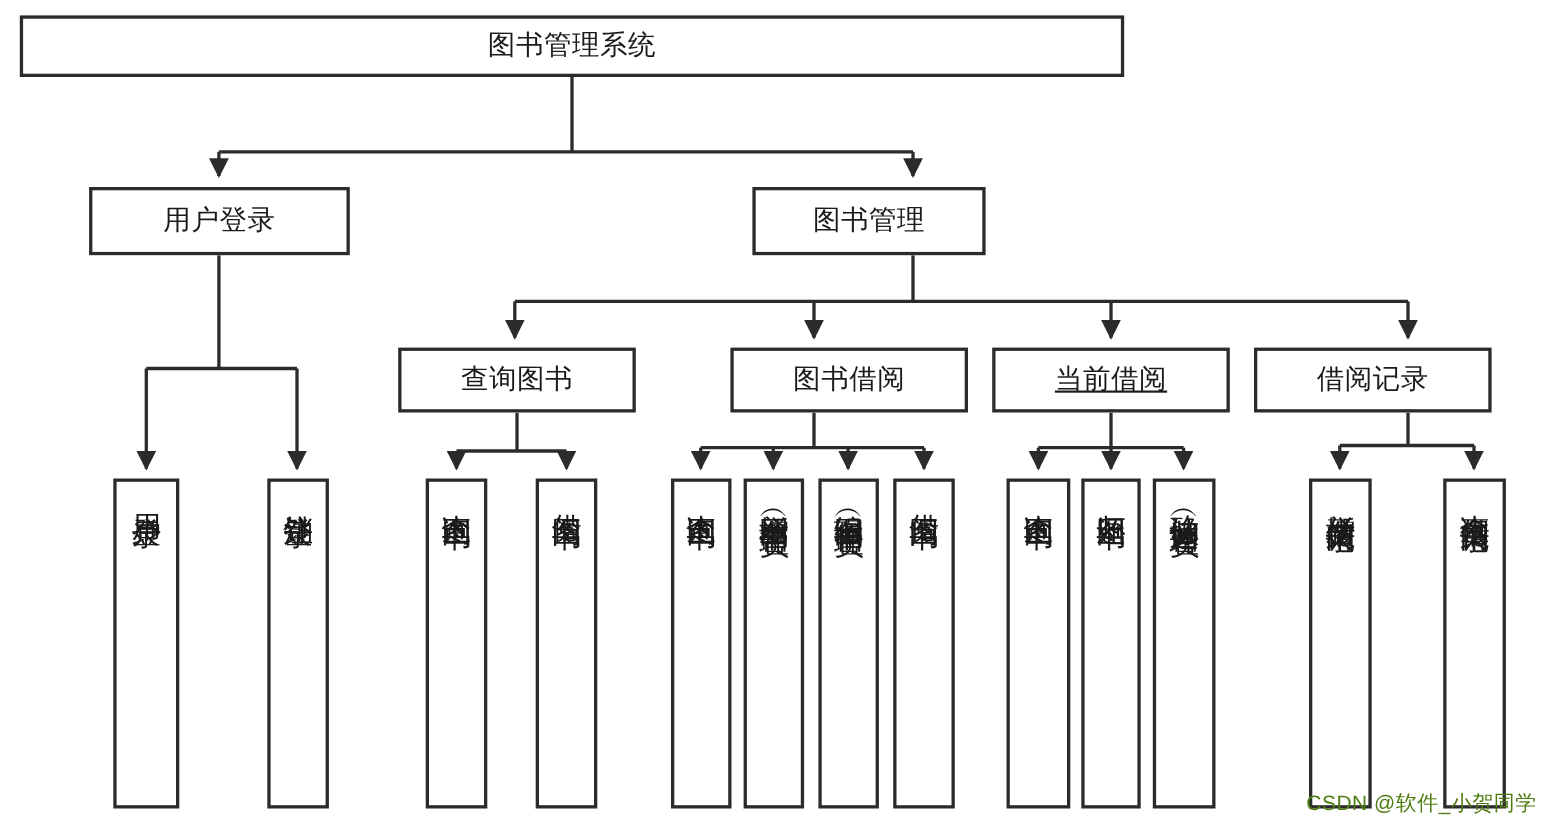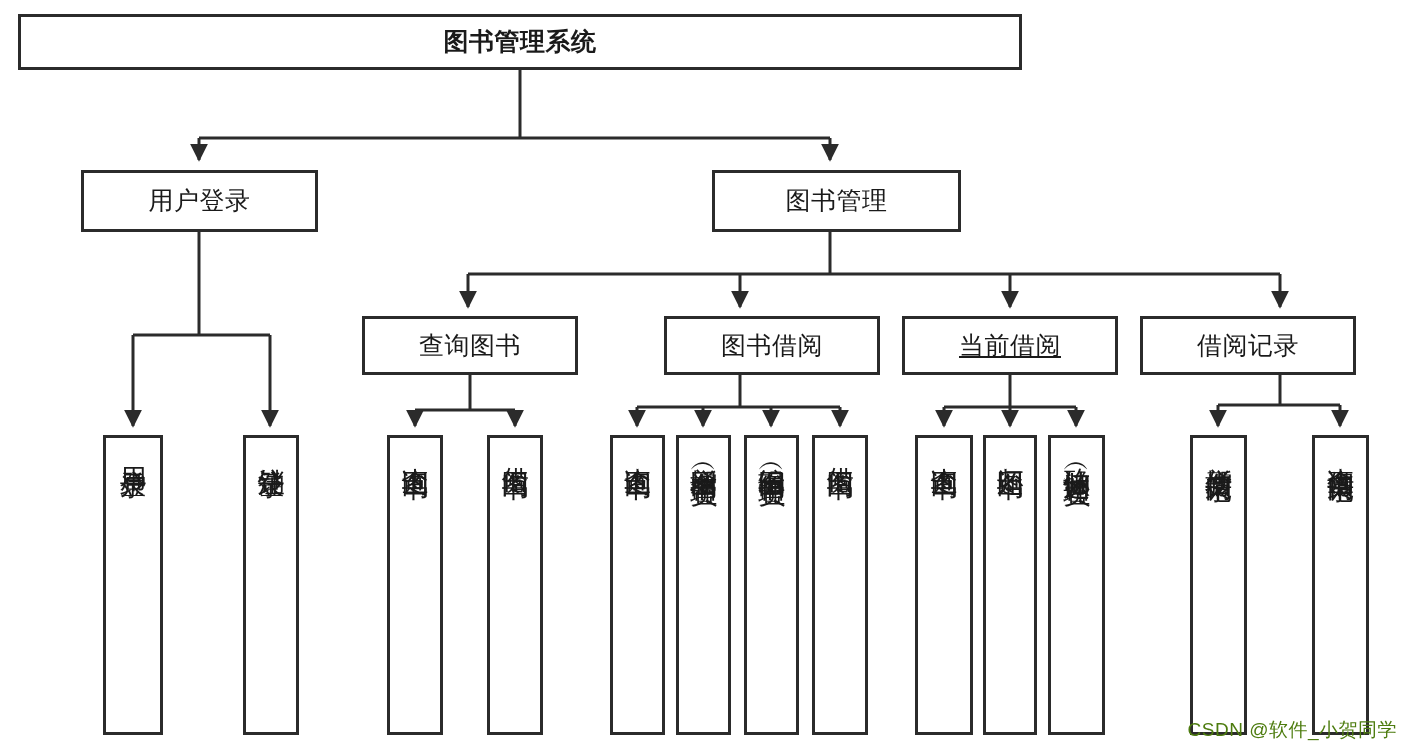--- a/index.html
+++ b/index.html
@@ -50,21 +50,20 @@
   .node.vertical .node-label {
     writing-mode: vertical-rl;
     text-orientation: upright;
     font-size: 27px;
     line-height: 1.05;
     letter-spacing: 2px;
     white-space: nowrap;
   }
   .node.root .node-label {
     font-size: 25px;
-    font-weight: bold;
   }
   #watermark {
     position: absolute;
     right: 8px;
     bottom: 4px;
     font-size: 19px;
     color: #4d7c0f;
     letter-spacing: 0.5px;
     white-space: nowrap;
     pointer-events: none;
@@ -125,21 +124,21 @@
     </g>
   </svg>
 
   <div class="node horizontal root" style="left:18px; top:14px; width:1004px; height:56px;">
     <span class="node-label">图书管理系统</span>
   </div>
 
   <div class="node horizontal" style="left:81px; top:170px; width:237px; height:62px;">
     <span class="node-label">用户登录</span>
   </div>
-  <div class="node horizontal" style="left:712px; top:170px; width:249px; height:62px;align-items:center;">
+  <div class="node horizontal" style="left:684px; top:170px; width:212px; height:62px;align-items:center;">
     <span class="node-label">图书管理</span>
   </div>
 
   <div class="node horizontal" style="left:362px; top:316px; width:216px; height:59px;">
     <span class="node-label">查询图书</span>
   </div>
   <div class="node horizontal" style="left:664px; top:316px; width:216px; height:59px;">
     <span class="node-label">图书借阅</span>
   </div>
   <div class="node horizontal" style="left:902px; top:316px; width:216px; height:59px;text-decoration:underline;">

